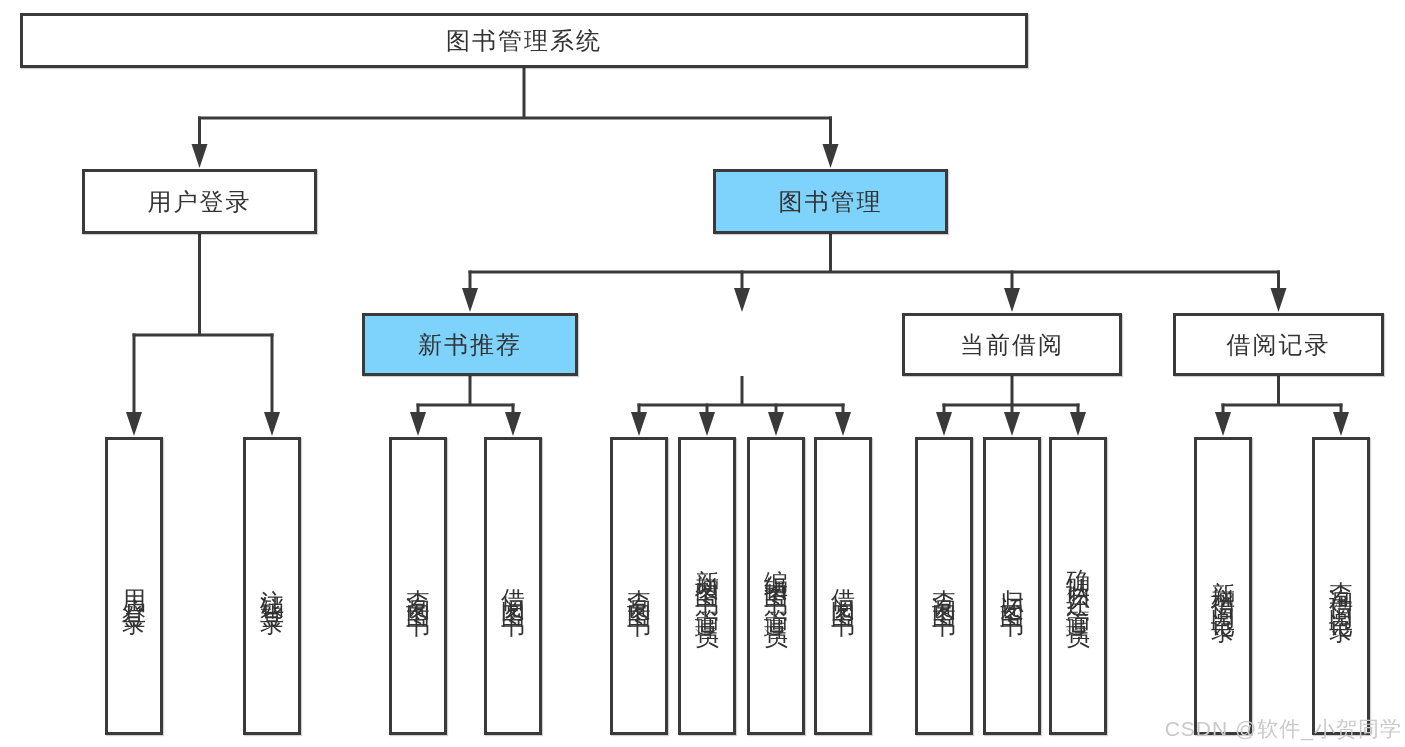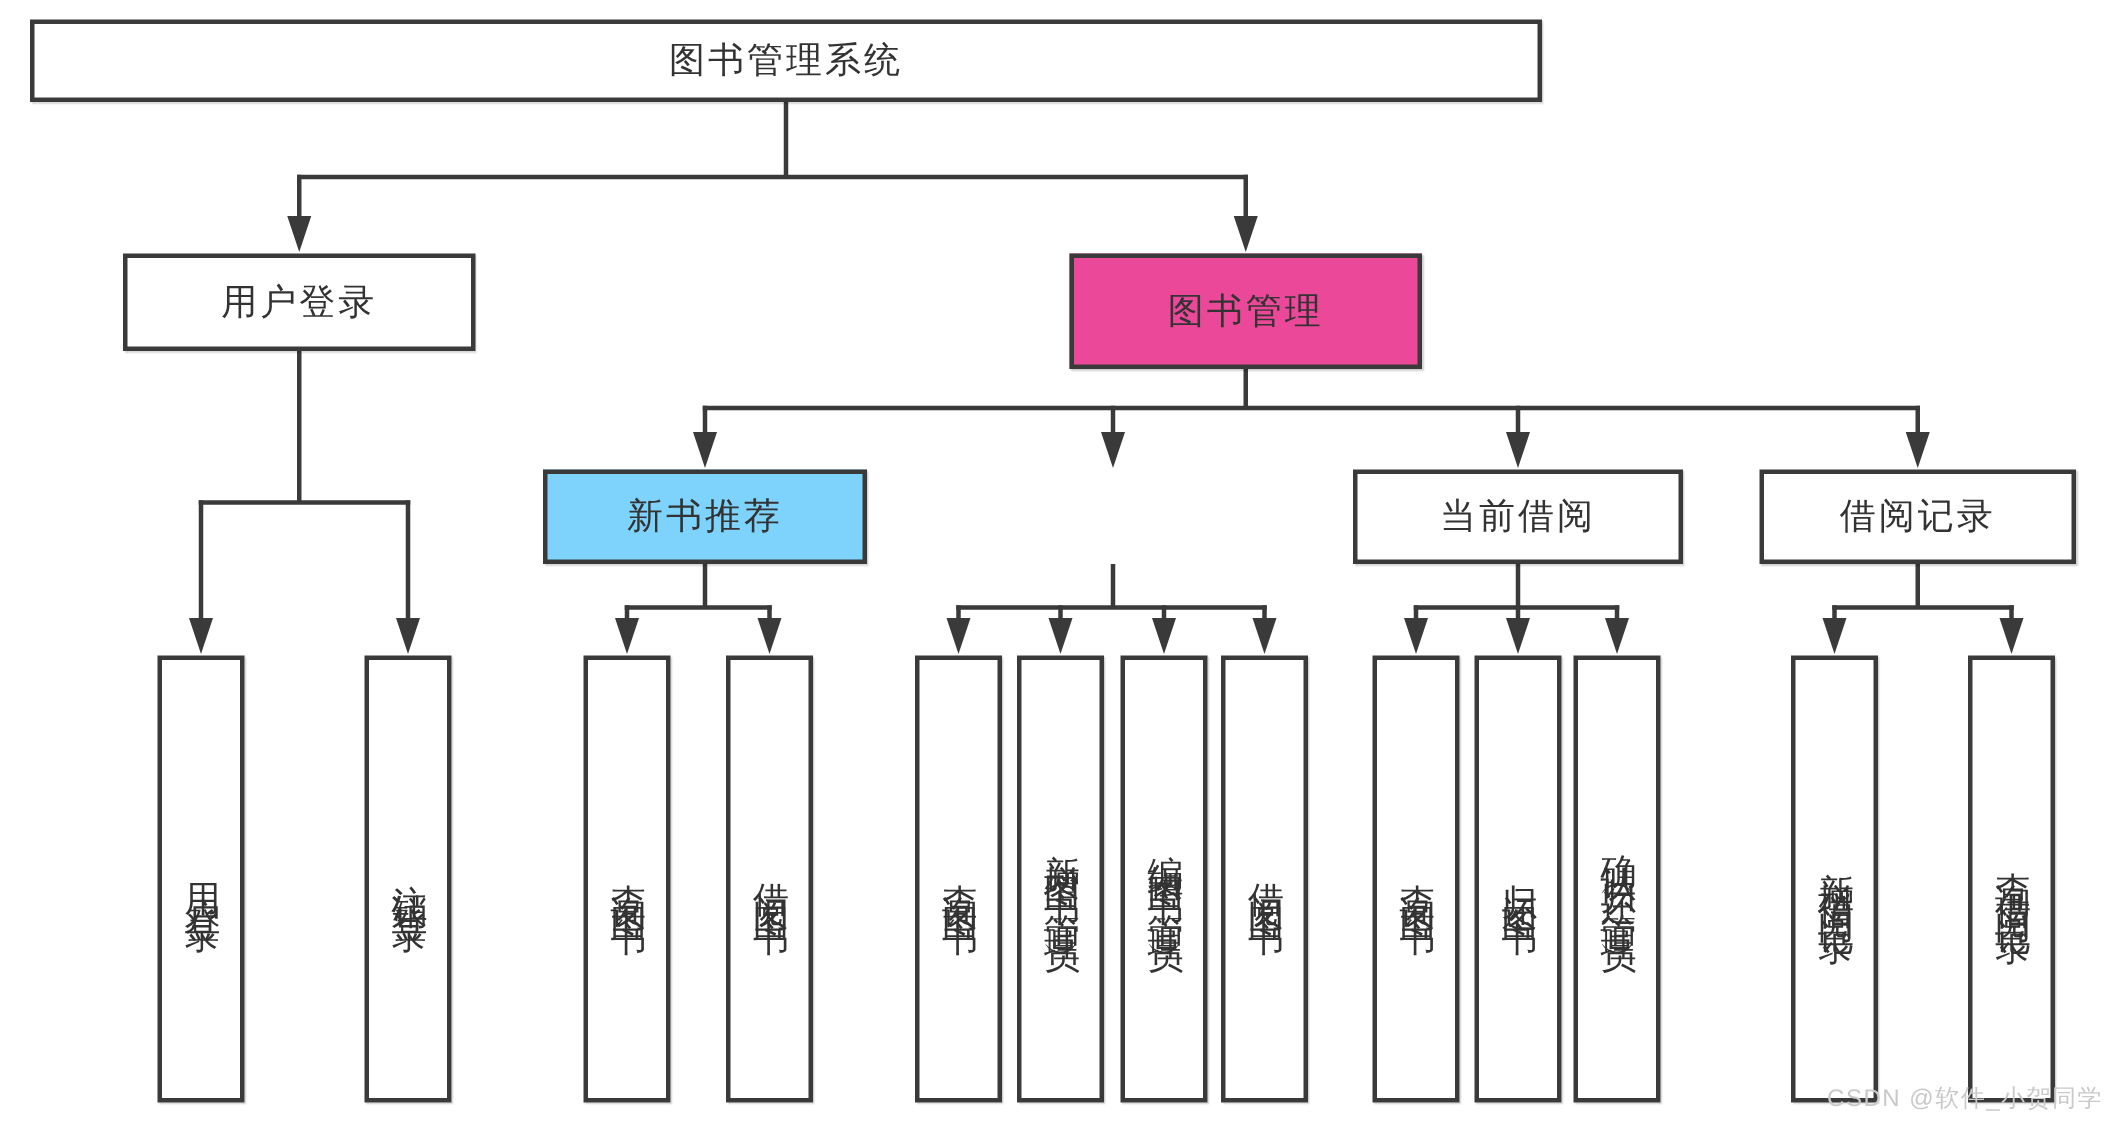--- a/index.html
+++ b/index.html
@@ -15,21 +15,21 @@
     color:#333333;font-size:24px;box-shadow:1px 1px 1px rgba(0,0,0,0.18);
   }
   .node .label{display:block;line-height:1;white-space:nowrap;}
   .node.h .label{letter-spacing:2px;}
   .node.v .label{
     writing-mode:vertical-rl;text-orientation:mixed;
     letter-spacing:8px;line-height:1;
   }
   .watermark{
     position:absolute;right:3px;bottom:4px;
-    font-size:16px;color:#c9c9c9;letter-spacing:1px;z-index:5;
+    font-size:21px;color:#c9c9c9;letter-spacing:1px;z-index:5;
   }
 </style>
 </head>
 <body>
 
 <div class="stage">
   <svg class="edges" id="edges" xmlns="http://www.w3.org/2000/svg">
       <line x1="524" y1="68" x2="524" y2="118" stroke="#3a3a3a" stroke-width="3"></line>
       <line x1="198" y1="118" x2="832" y2="118" stroke="#3a3a3a" stroke-width="3"></line>
       <line x1="199.5" y1="116.5" x2="199.5" y2="152" stroke="#3a3a3a" stroke-width="3"></line>
@@ -83,21 +83,21 @@
       <line x1="1341" y1="403.5" x2="1341" y2="420" stroke="#3a3a3a" stroke-width="3"></line>
       <polygon points="1341,436 1333,412 1349,412" fill="#3a3a3a" stroke="none"></polygon>
     </svg>
   <div id="nodes">
       <div class="node h" style="left: 20px; top: 13px; width: 1008px; height: 55px; border-color: rgb(58, 58, 58); background: rgb(255, 255, 255); color: rgb(51, 51, 51);">
         <span class="label">图书管理系统</span>
       </div>
       <div class="node h" style="left: 82px; top: 169px; width: 235px; height: 65px; border-color: rgb(58, 58, 58); background: rgb(255, 255, 255); color: rgb(51, 51, 51);">
         <span class="label">用户登录</span>
       </div>
-      <div class="node h" style="left: 713px; top: 169px; width: 235px; height: 77px; border-color: rgb(58, 58, 58); background: #ec4899; color: rgb(51, 51, 51);">
+      <div class="node h" style="left: 713px; top: 169px; width: 235px; height: 65px; border-color: rgb(58, 58, 58); background: #7dd3fc; color: rgb(51, 51, 51);">
         <span class="label">图书管理</span>
       </div>
       <div class="node h" style="left: 362px; top: 313px; width: 216px; height: 63px; border-color: rgb(58, 58, 58); background: #7dd3fc; color: rgb(51, 51, 51);">
         <span class="label">新书推荐</span>
       </div>
       <div class="node h" style="left: 902px; top: 313px; width: 220px; height: 63px; border-color: rgb(58, 58, 58); background: rgb(255, 255, 255); color: rgb(51, 51, 51); text-align: right;">
         <span class="label">当前借阅</span>
       </div>
       <div class="node h" style="left: 1173px; top: 313px; width: 211px; height: 63px; border-color: rgb(58, 58, 58); background: rgb(255, 255, 255); color: rgb(51, 51, 51);">
         <span class="label">借阅记录</span>

